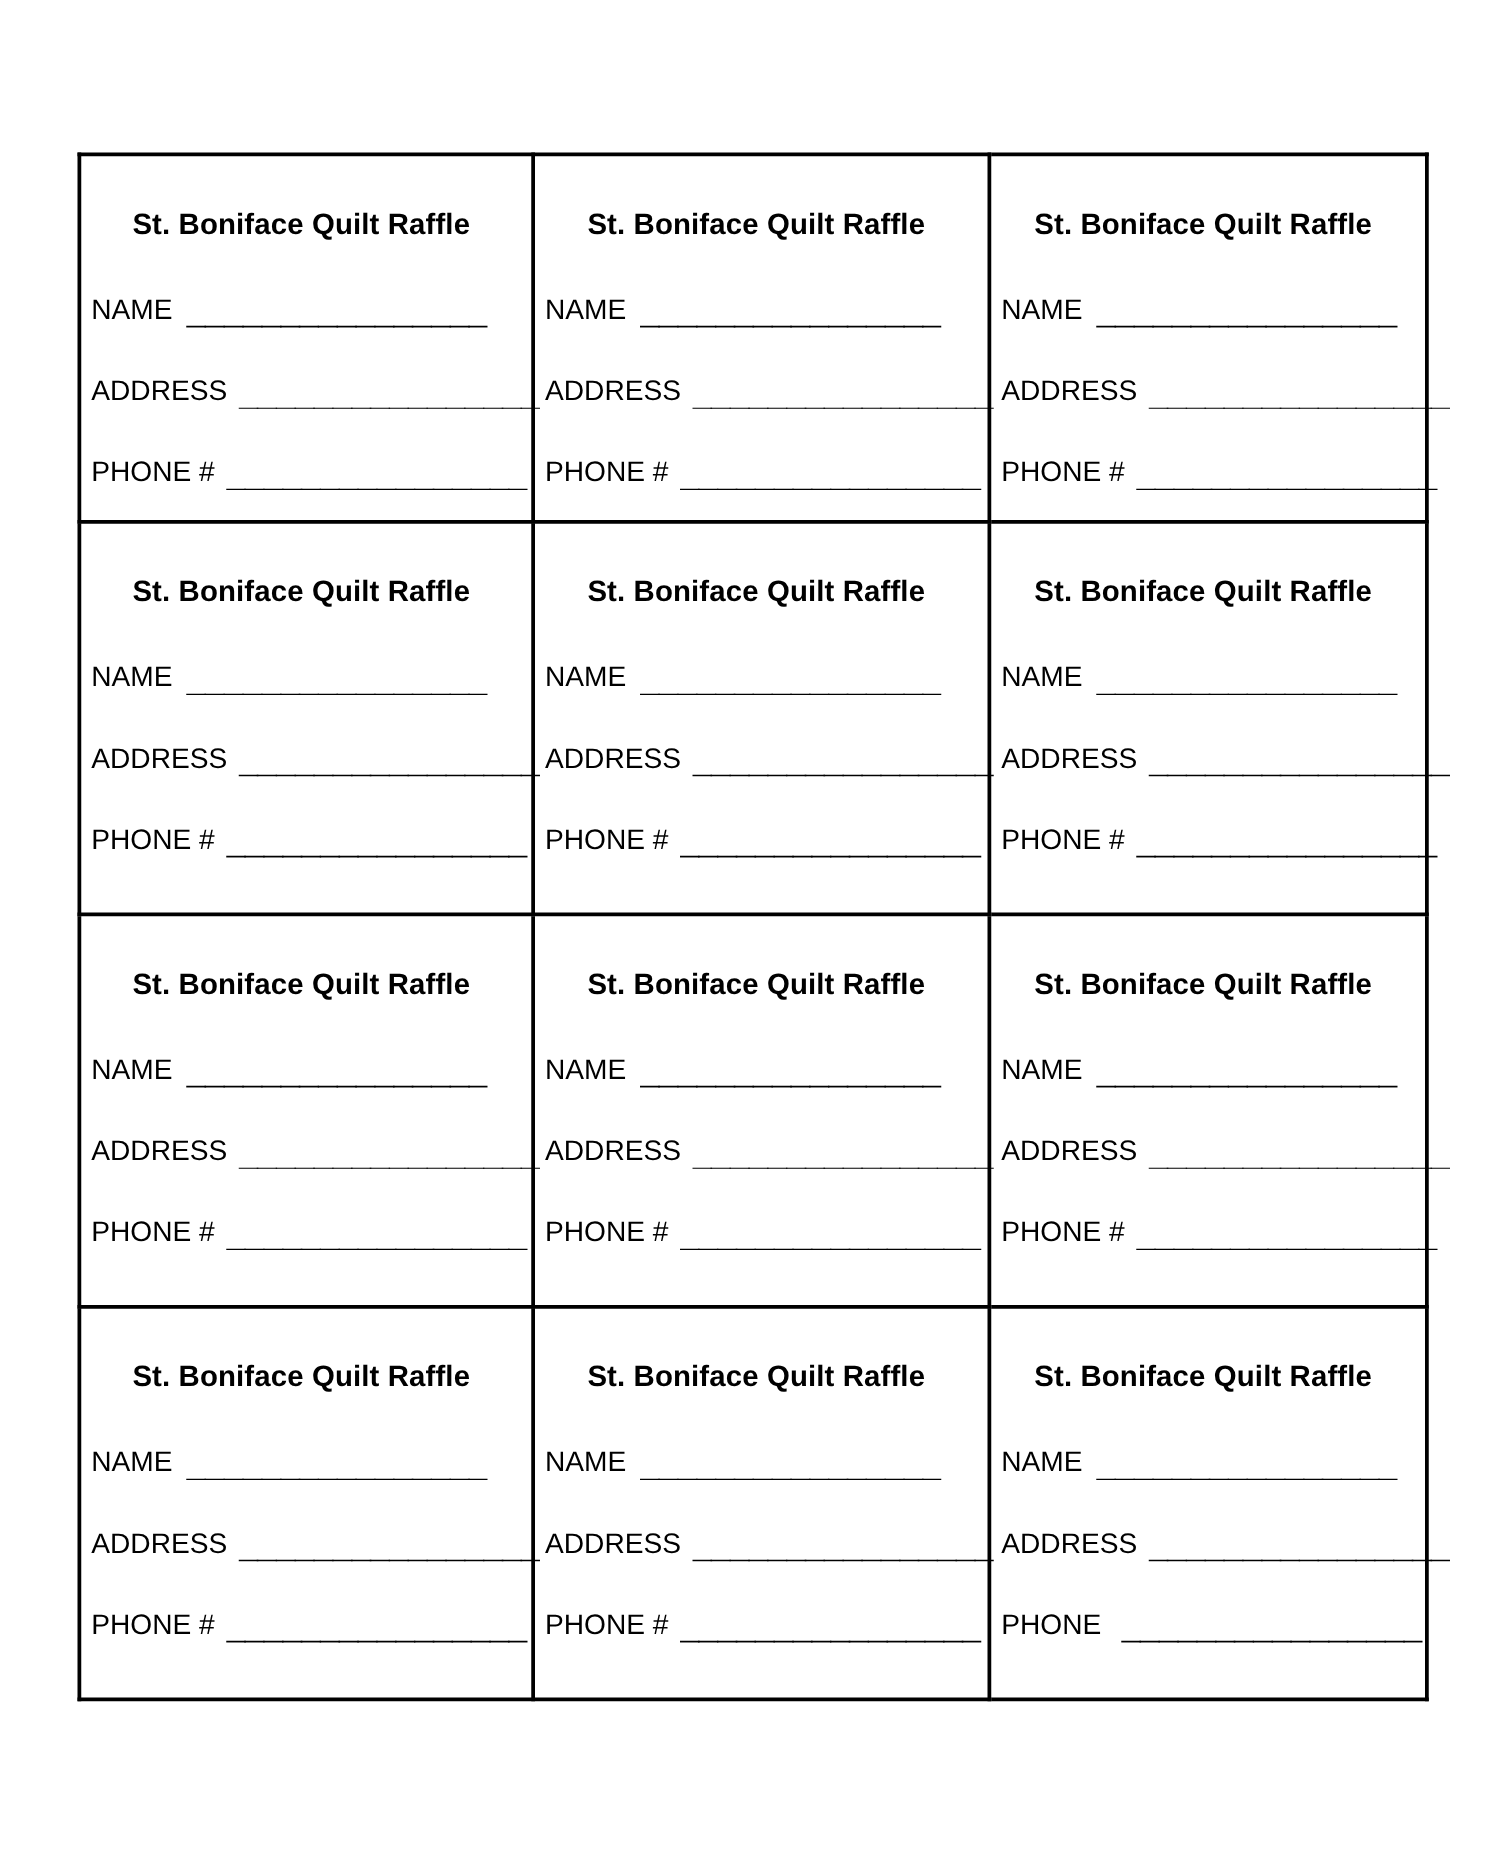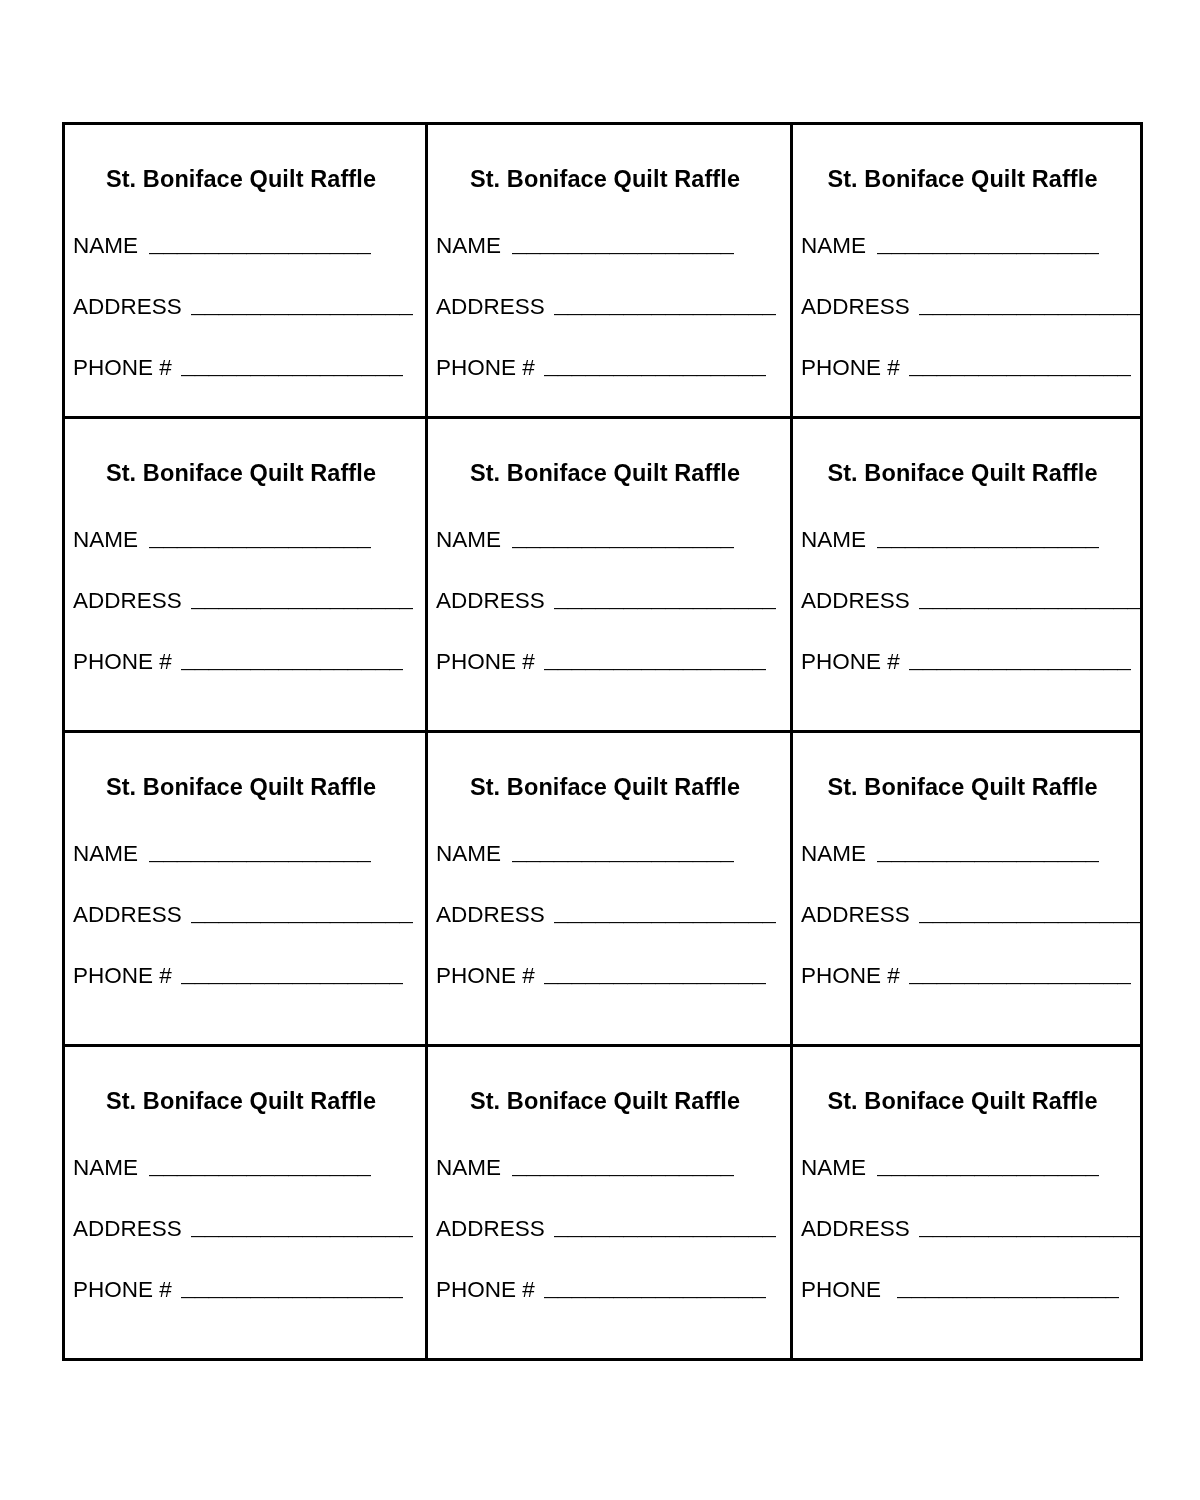--- a/index.html
+++ b/index.html
@@ -82,23 +82,22 @@
   }
   .field-row:first-child { margin-top: 41px; }
 
   .field-label {
     flex: 0 0 auto;
   }
   .field-rule {
     flex: 0 0 auto;
     margin-left: 10px;
     letter-spacing: -0.5px;
-    font-size: 24px;
+    font-size: 28px;
     overflow: hidden;
-    font-family: Liberation Mono, monospace;
   }
 
   
   .field-row.name    .field-rule { margin-left: 11px; }
   .field-row.address .field-rule { margin-left: 9px; }
   .field-row.phone   .field-rule { margin-left: 9px; }
   .field-row.phone-nohash .field-rule { margin-left: 16px; }
 </style>
 </head>
 <body>

